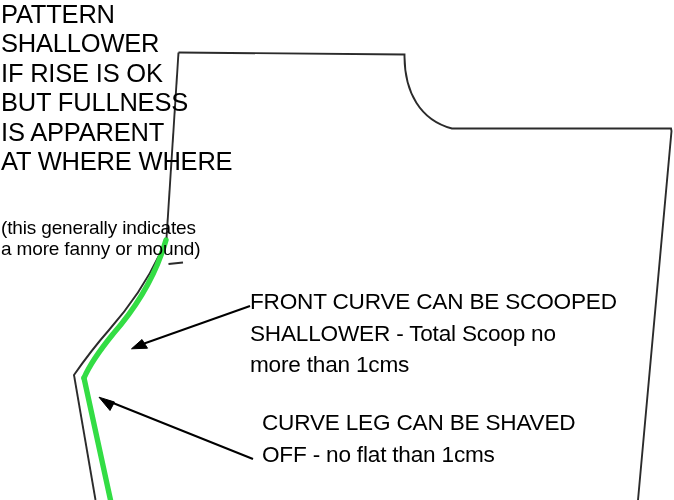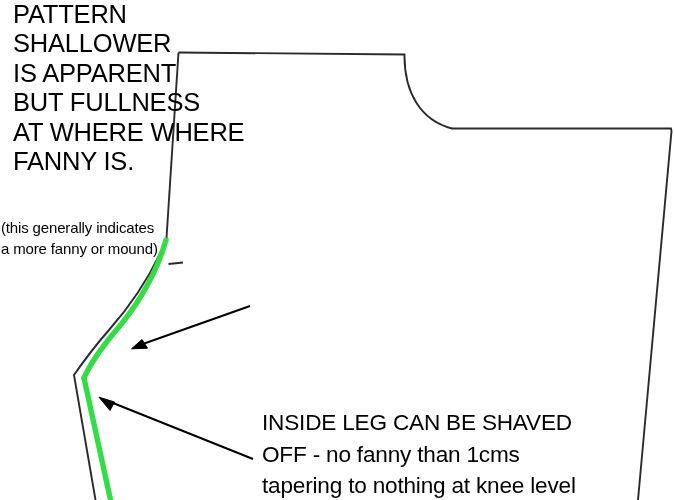--- a/index.html
+++ b/index.html
@@ -26,39 +26,38 @@
     top: 0;
     width: 674px;
     height: 500px;
   }
   
   #headline-block {
     position: absolute;
     left: 1px;
     top: 0px;
     width: 180px;
-    padding-left: 12px;
   }
   #headline-block .hl {
     display: block;
     font-size: 25.5px;
     letter-spacing: -0.2px;
     line-height: 29.4px;
     color: #000000;
     white-space: pre;
   }
   #subnote-block {
     position: absolute;
     left: 1px;
     top: 218px;
     width: 175px;
   }
   #subnote-block .sn {
     display: block;
-    font-size: 15px;
+    font-size: 19px;
     line-height: 20.5px;
     letter-spacing: -0.15px;
     color: #000000;
     white-space: pre;
   }
   #annot-front {
     position: absolute;
     left: 250px;
     top: 286px;
     width: 420px;
@@ -117,31 +116,35 @@
     <g>
       <path d="M 253 459 L 108 401" fill="none" stroke="#000000" stroke-width="1.9" stroke-linecap="butt"></path>
       <polygon points="99.0,397.2 114.5,402.0 110.0,410.5" fill="#000000" stroke="#000000" stroke-width="1"></polygon>
     </g>
 
   </svg>
 
   <div id="headline-block">
     <span class="hl">PATTERN</span>
     <span class="hl">SHALLOWER</span>
+    <span class="hl">IF RISE IS OK</span>
+    <span class="hl">BUT FULLNESS</span>
     <span class="hl">IS APPARENT</span>
-    <span class="hl">BUT FULLNESS</span>
     <span class="hl">AT WHERE WHERE</span>
-    <span class="hl">FANNY IS.</span>
   </div>
 
   <div id="subnote-block">
     <span class="sn">(this generally indicates</span>
     <span class="sn">a more fanny or mound)</span>
   </div>
 
+  <div id="annot-front">
+    <span class="annot-line">FRONT CURVE CAN BE SCOOPED</span>
+    <span class="annot-line">SHALLOWER - Total Scoop no</span>
+    <span class="annot-line">more than 1cms</span>
+  </div>
 
   <div id="annot-inside">
-    <span class="annot-line">INSIDE LEG CAN BE SHAVED</span>
-    <span class="annot-line">OFF - no fanny than 1cms</span>
-    <span class="annot-line">tapering to nothing at knee level</span>
+    <span class="annot-line">CURVE LEG CAN BE SHAVED</span>
+    <span class="annot-line">OFF - no flat than 1cms</span>
   </div>
 
 </div>
 
 </body></html>

